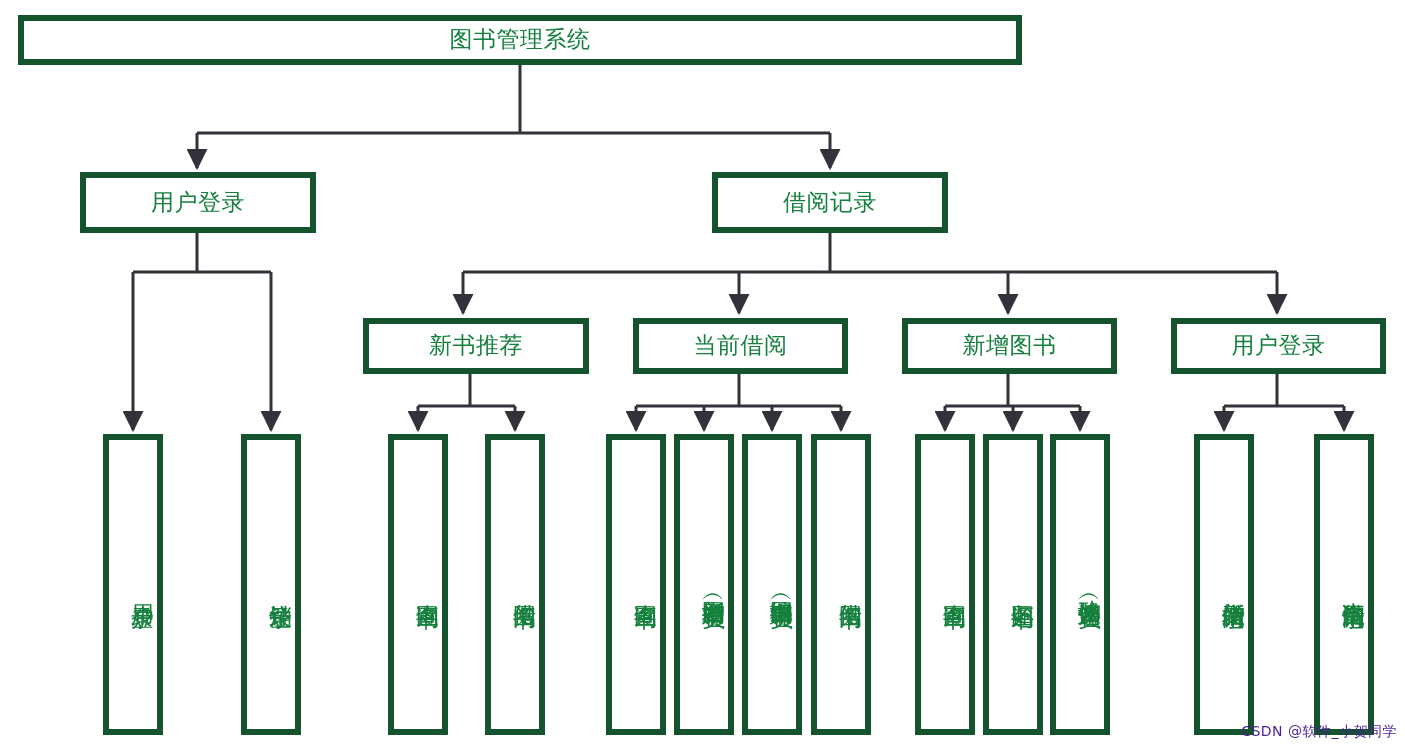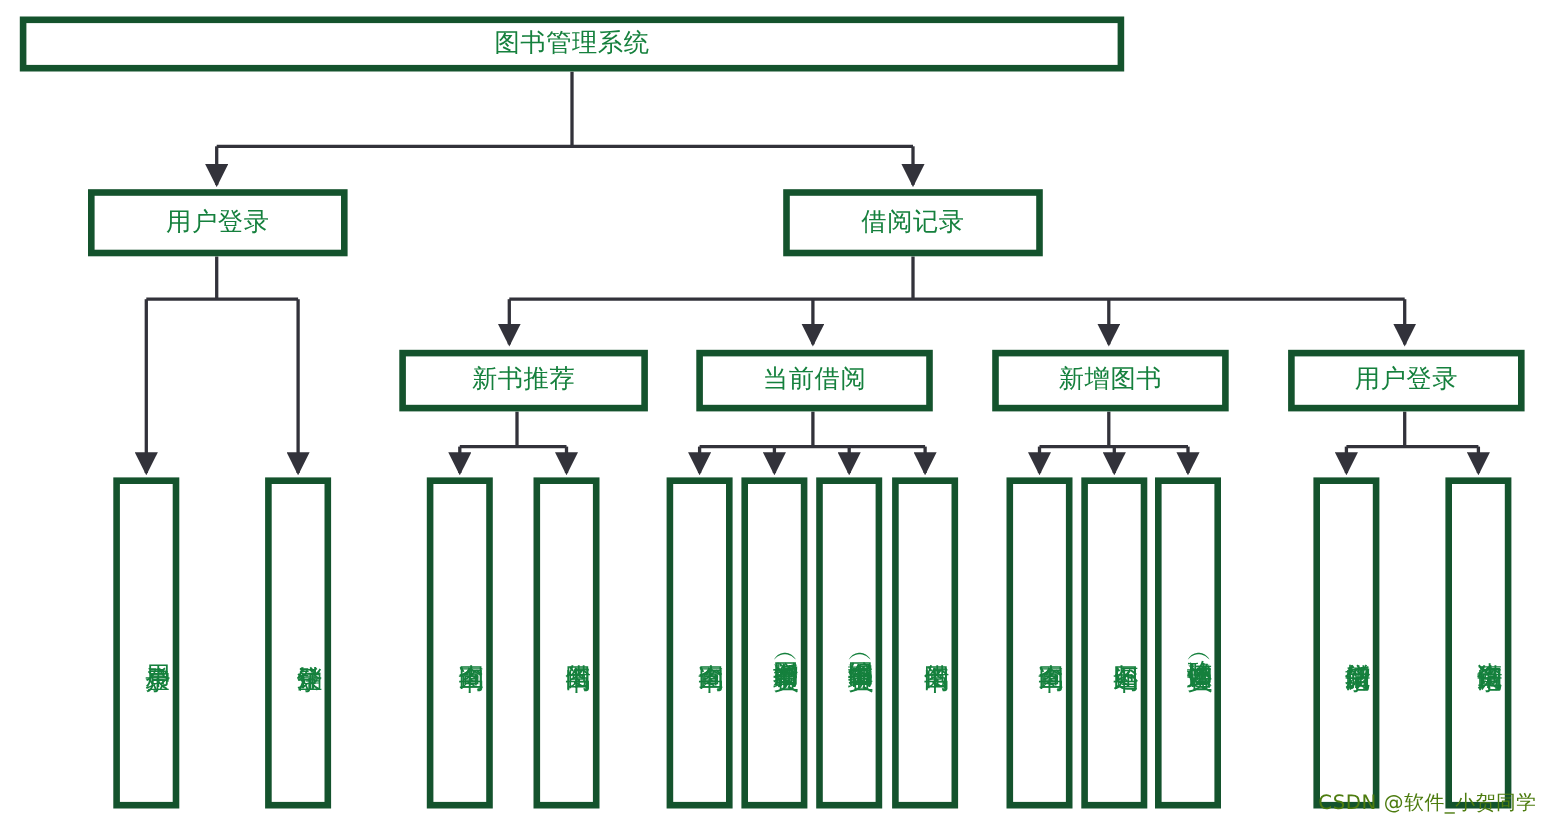--- a/index.html
+++ b/index.html
@@ -62,22 +62,22 @@
   }
   .node-v .vtext {
     writing-mode: vertical-rl;
     text-orientation: upright;
     display: block;
   }
   #watermark {
     position: absolute;
     right: 8px;
     bottom: 6px;
-    font-size: 18px;
-    color: #4d7c0f;
+    font-size: 14px;
+    color: #4c1d95;
     letter-spacing: 0.5px;
     white-space: nowrap;
     user-select: none;
   }
 </style>
 </head>
 <body>
 
 <div id="diagram-root">
 

